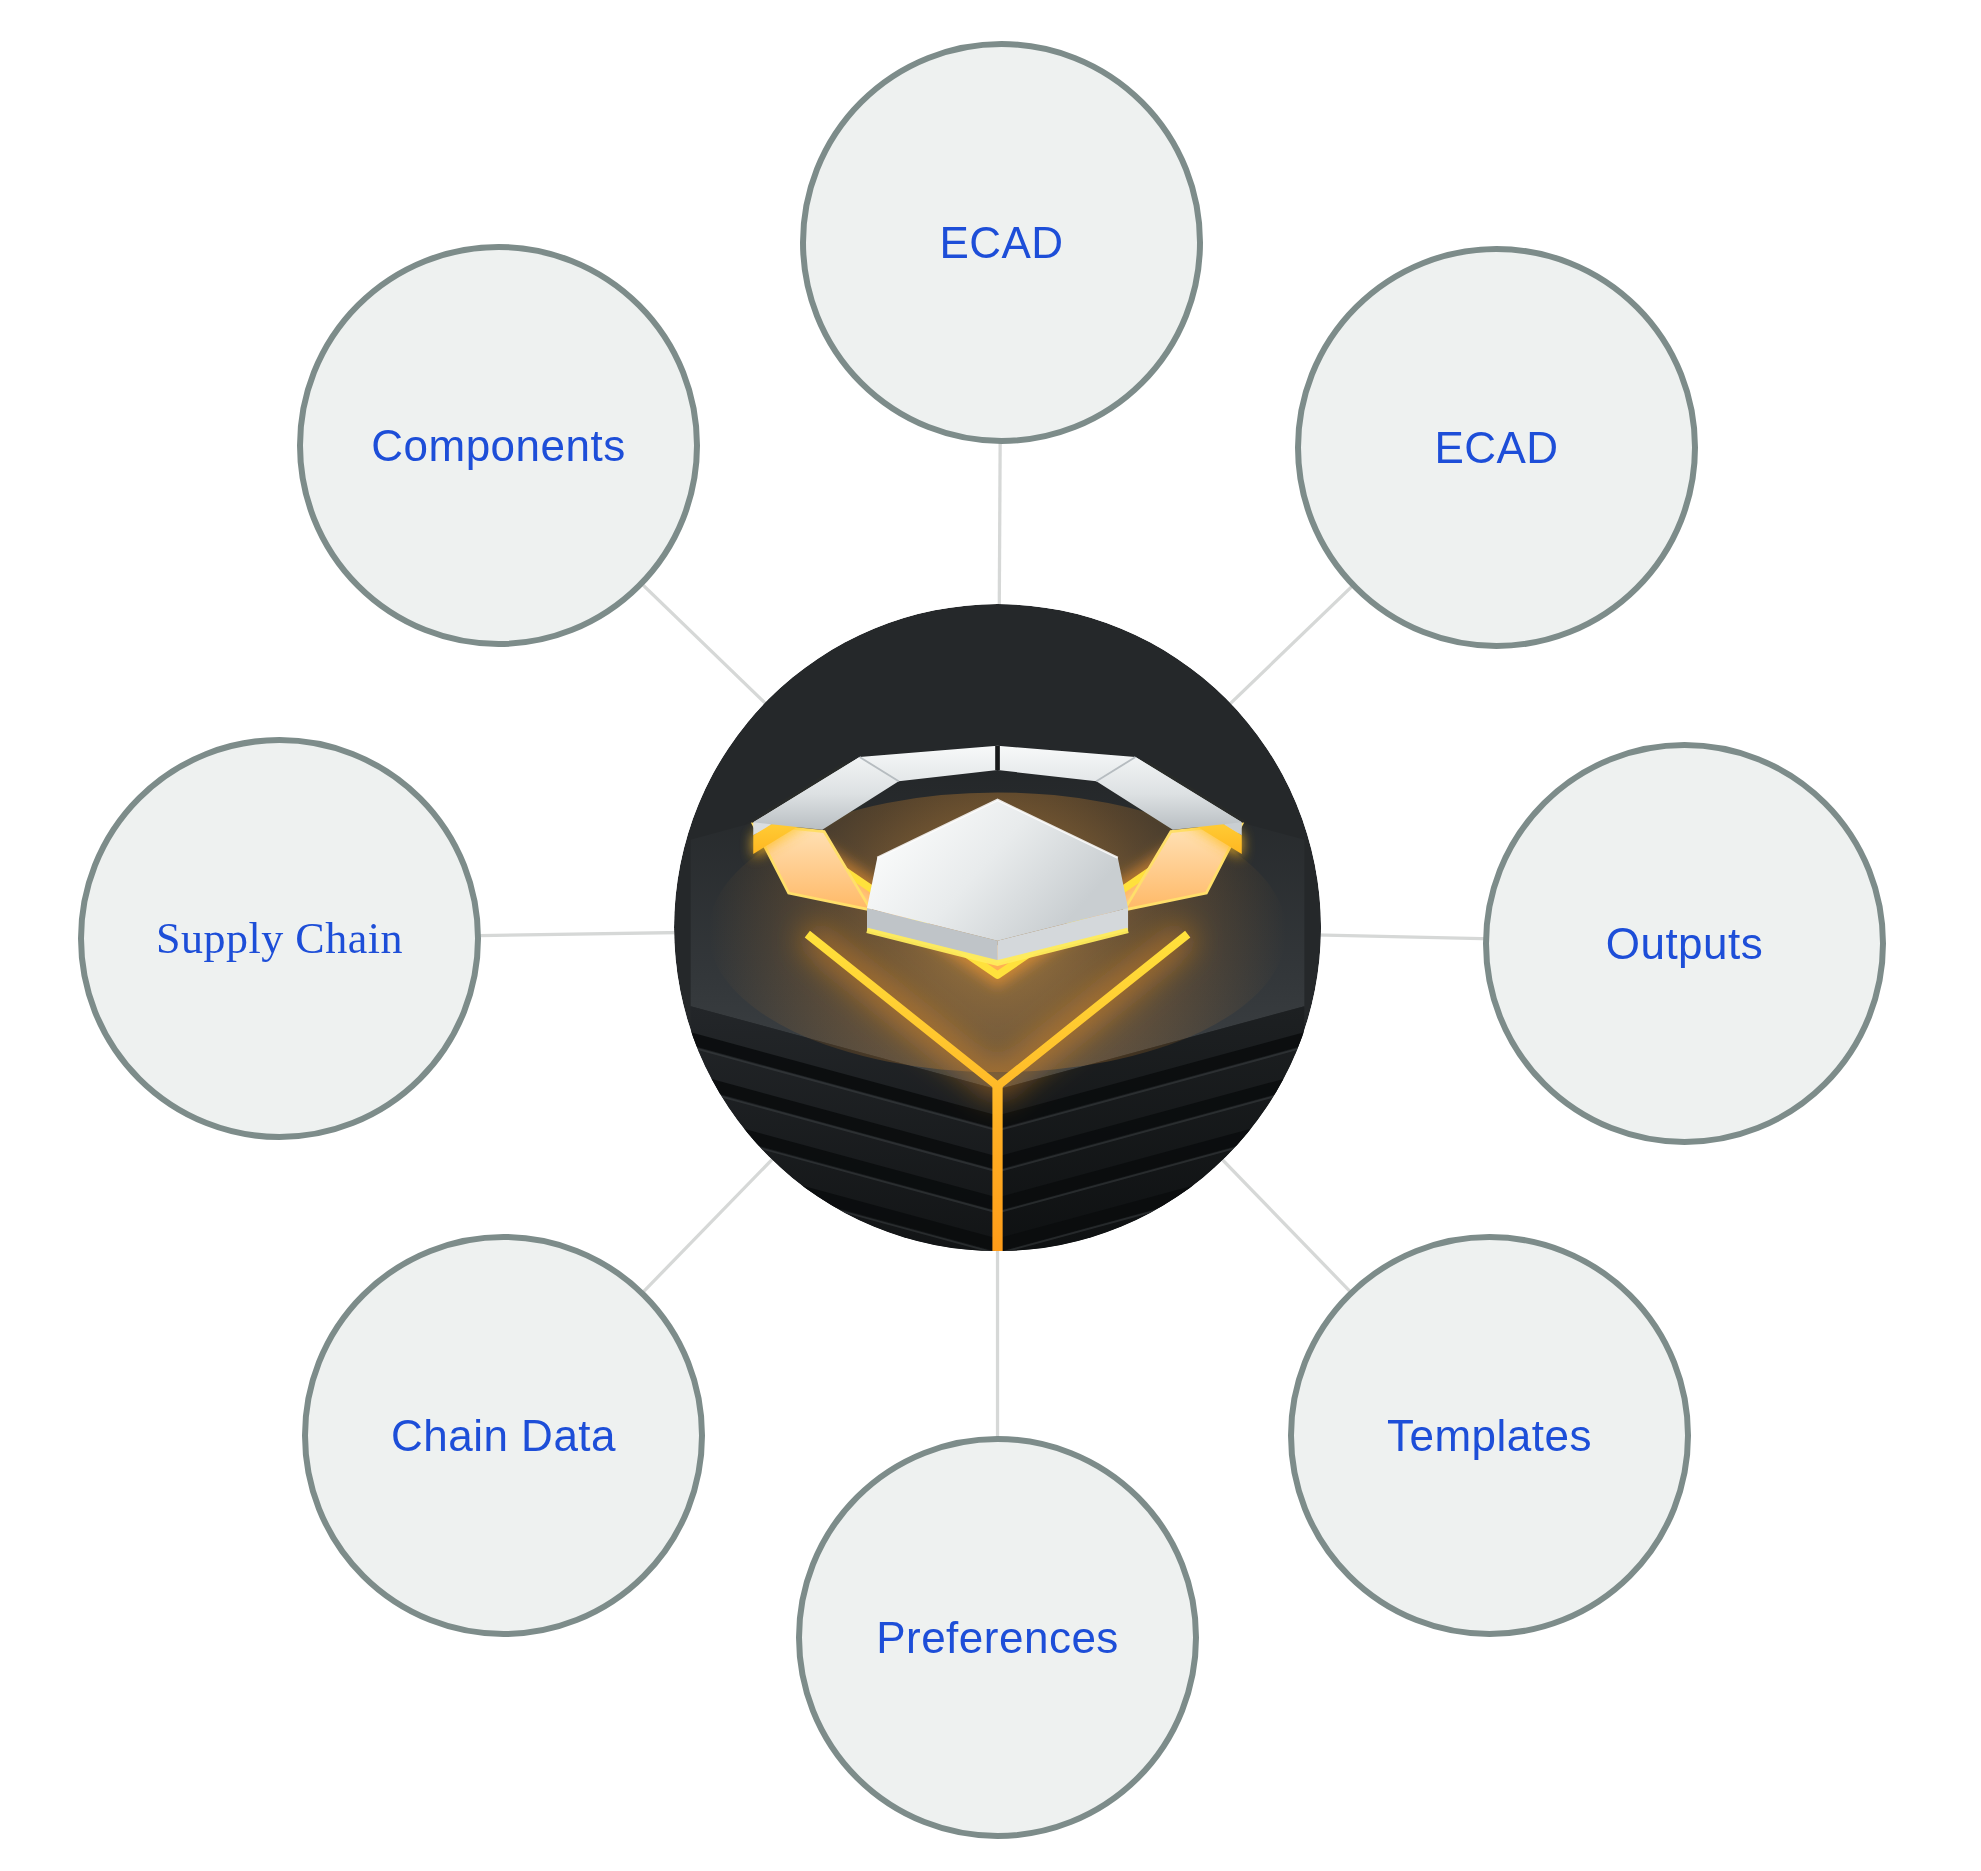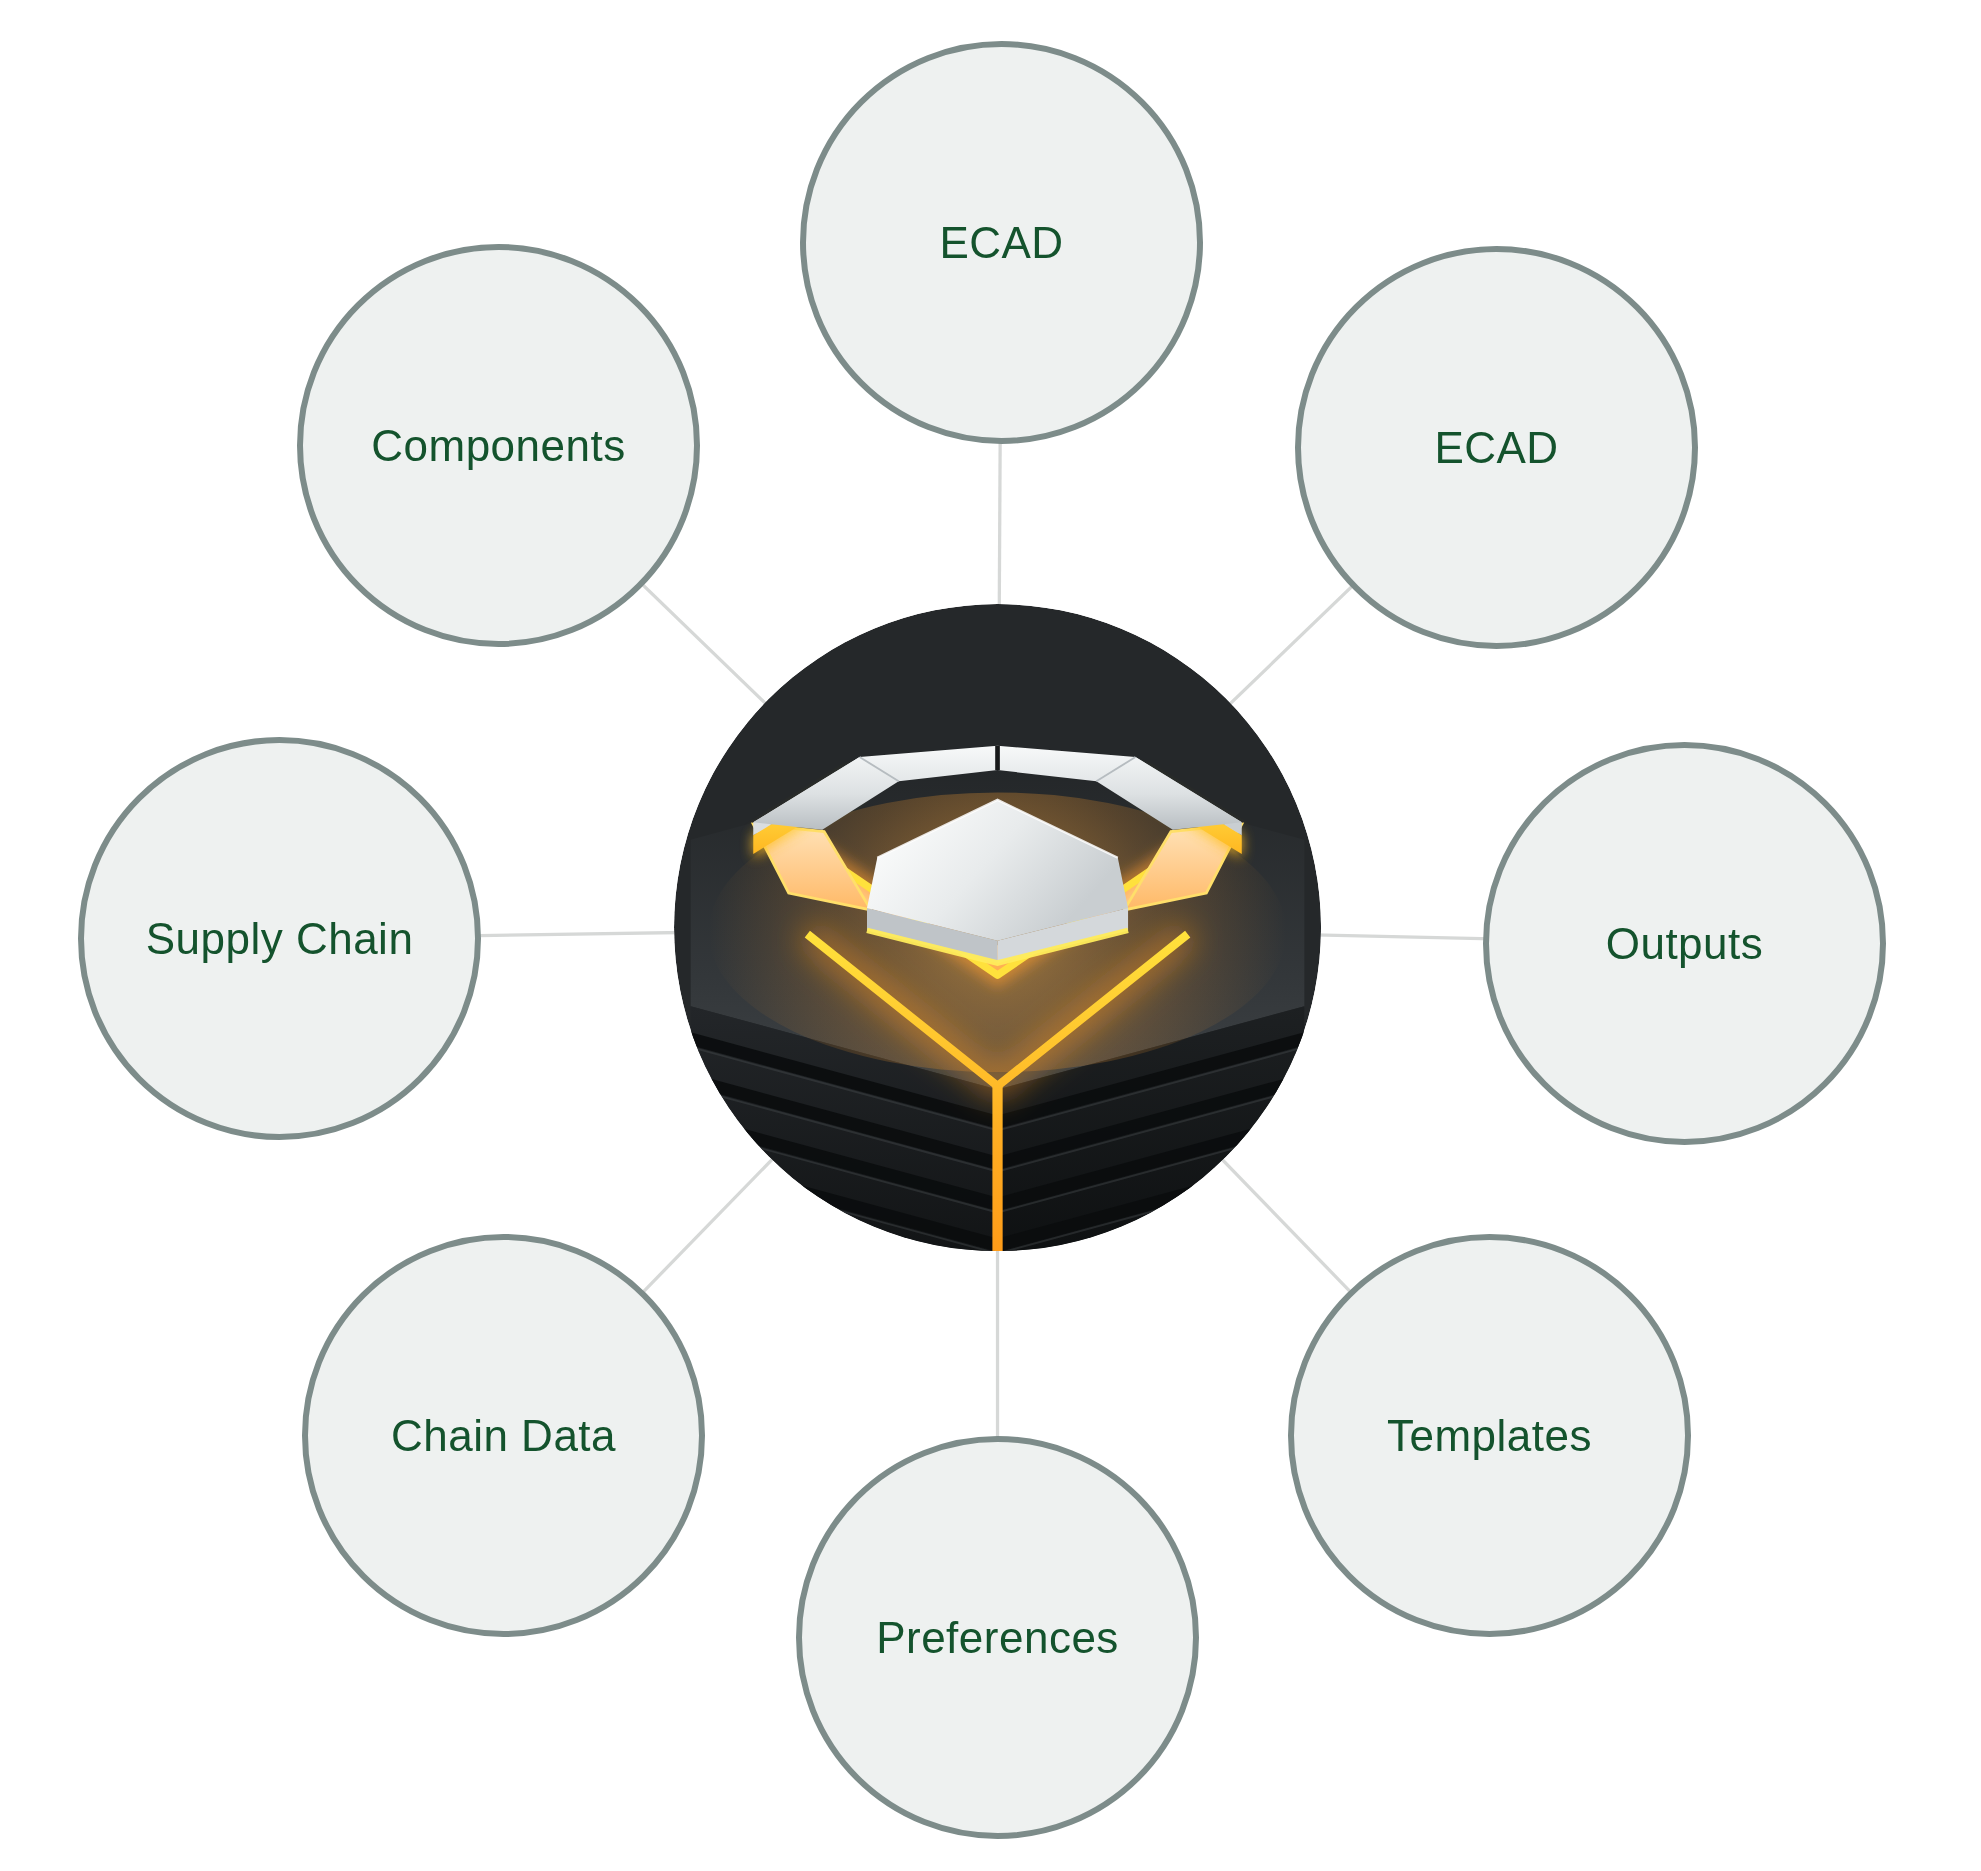--- a/index.html
+++ b/index.html
@@ -31,21 +31,21 @@
     border: 6.5px solid #7d8c8a;
     border-radius: 50%;
     background: #eef1f0;
     display: flex;
     align-items: center;
     justify-content: center;
   }
   .node-label {
     font-size: 44px;
     font-weight: 400;
-    color: #14532d;
+    color: #1d4ed8;
     letter-spacing: 0.5px;
     white-space: nowrap;
   }
 </style>
 </head>
 <body>
 
 <div class="canvas">
 
   <svg class="scene" viewBox="0 0 2126 2008" xmlns="http://www.w3.org/2000/svg">
@@ -210,21 +210,21 @@
   </div>
   <div class="node" style="left:1288px; top:1234px;">
     <span class="node-label">Templates</span>
   </div>
   <div class="node" style="left:796px; top:1436px;">
     <span class="node-label">Preferences</span>
   </div>
   <div class="node" style="left:302px; top:1234px;">
     <span class="node-label">Chain Data</span>
   </div>
-  <div class="node" style="left:78px; top:737px;">
+  <div class="node" style="left:78px; top:737px;font-family:Liberation Serif, serif;">
     <span class="node-label">Supply Chain</span>
   </div>
   <div class="node" style="left:297px; top:244px;">
     <span class="node-label">Components</span>
   </div>
 
 </div>
 
 
 </body></html>

